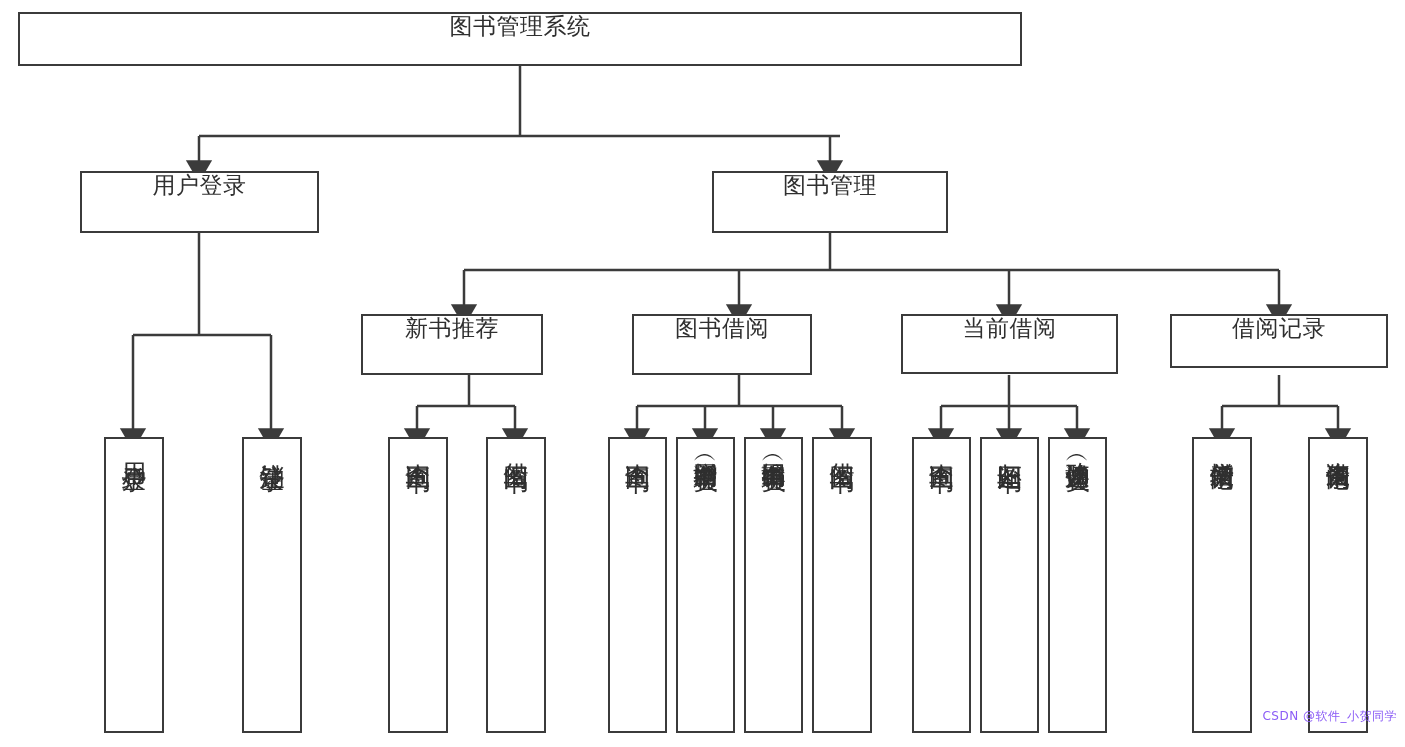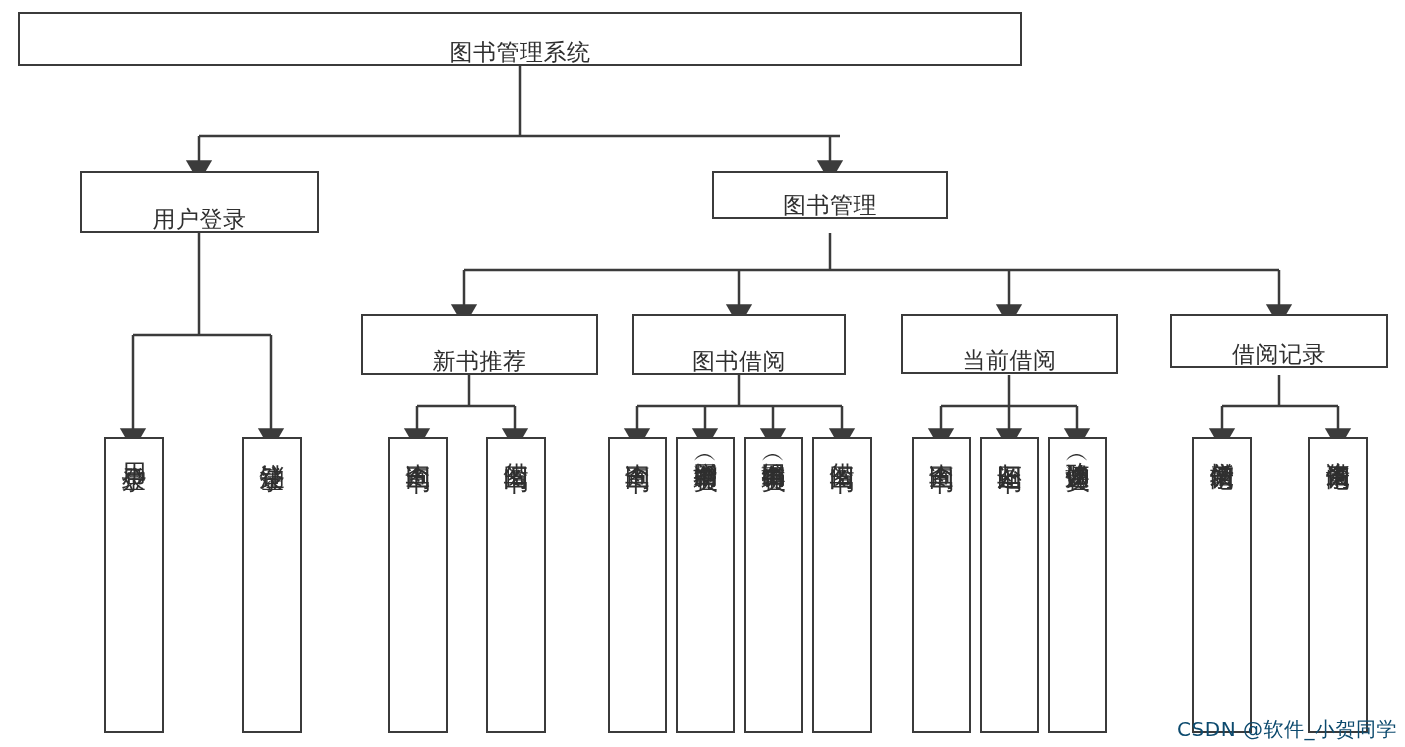--- a/index.html
+++ b/index.html
@@ -26,21 +26,21 @@
     width: 1405px;
     height: 747px;
     pointer-events: none;
   }
   .node {
     position: absolute;
     box-sizing: border-box;
     background: #ffffff;
     border: 2.5px solid #3b3b3b;
     display: flex;
-    align-items: flex-end;
+    align-items: flex-start;
     justify-content: center;
     overflow: hidden;
   }
   .node .label {
     color: #2f2f2f;
     line-height: 1.05;
     text-align: center;
     white-space: nowrap;
   }
   .node.horiz .label {
@@ -59,23 +59,23 @@
     letter-spacing: 2px;
     line-height: 1;
   }
   .node.vert.tall .label {
     font-size: 24px;
     letter-spacing: 1px;
   }
   #watermark {
     position: absolute;
     right: 8px;
-    bottom: 4px;
-    font-size: 20px;
-    color: #0c4a6e;
+    bottom: 22px;
+    font-size: 12px;
+    color: #8b5cf6;
     white-space: nowrap;
     letter-spacing: 0.5px;
   }
 </style>
 </head>
 <body>
 
 <div id="diagram-root">
 
   <svg class="edges" viewBox="0 0 1405 747">
@@ -129,28 +129,28 @@
     </g>
   </svg>
 
   <div class="node horiz" style="left:18px; top:12px; width:1004px; height:54px;">
     <span class="label">图书管理系统</span>
   </div>
 
   <div class="node horiz" style="left:80px; top:171px; width:239px; height:62px;">
     <span class="label">用户登录</span>
   </div>
-  <div class="node horiz" style="left:712px; top:171px; width:236px; height:48px;">
+  <div class="node horiz" style="left:712px; top:171px; width:236px; height:62px;">
     <span class="label">图书管理</span>
   </div>
 
-  <div class="node horiz" style="left:361px; top:314px; width:237px; height:61px;">
+  <div class="node horiz" style="left:361px; top:314px; width:182px; height:61px;">
     <span class="label">新书推荐</span>
   </div>
-  <div class="node horiz" style="left:632px; top:314px; width:214px; height:61px;">
+  <div class="node horiz" style="left:632px; top:314px; width:180px; height:61px;">
     <span class="label">图书借阅</span>
   </div>
   <div class="node horiz" style="left:901px; top:314px; width:217px; height:60px;">
     <span class="label">当前借阅</span>
   </div>
   <div class="node horiz" style="left:1170px; top:314px; width:218px; height:54px;">
     <span class="label">借阅记录</span>
   </div>
 
   <div class="node vert" style="left:104px; top:437px; width:60px; height:296px;">

